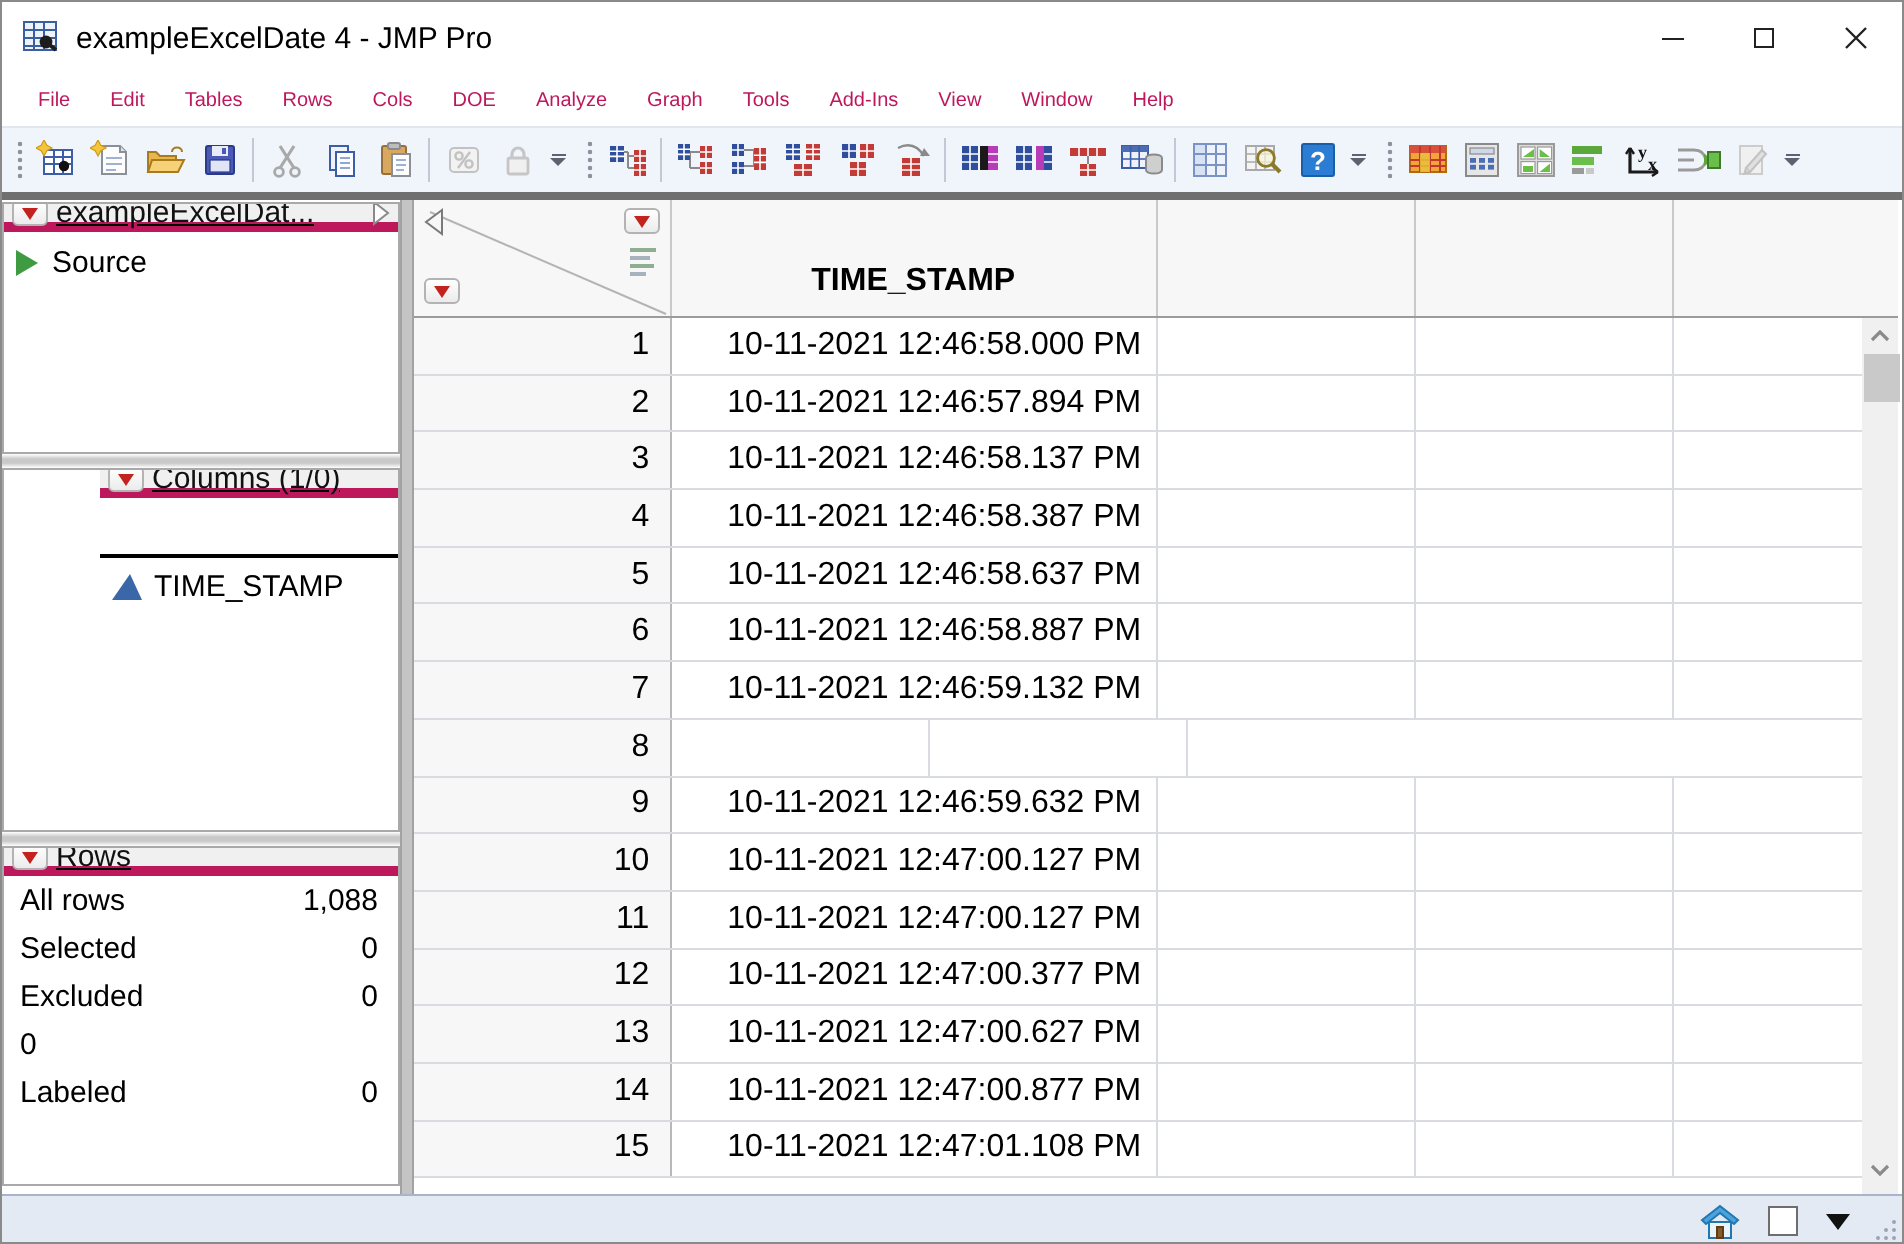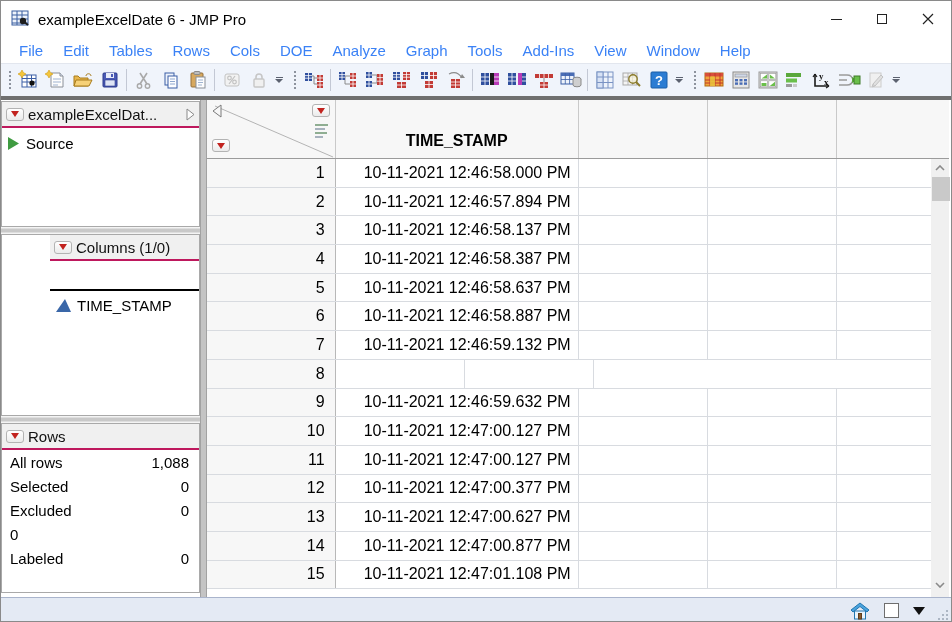--- a/index.html
+++ b/index.html
@@ -10,21 +10,21 @@
   
   .titlebar { height: 36px; display: flex; align-items: center; background: #fff; }
   .appicon { margin: 0 8px 0 10px; }
   .title { font-size: 15px; color: #000; flex: 1; }
   .wctrl { width: 46px; height: 36px; display: flex; align-items: center; justify-content: center; }
   .minline { width: 11px; height: 1px; background: #222; }
   .maxbox { width: 10px; height: 10px; border: 1px solid #222; }
 
   
   .menubar { height: 26px; display: flex; align-items: center; background: #fff; padding-left: 8px; }
-  .menu-item { font-size: 15px; color: #3b82f6; padding: 0 10px; cursor: default; }
+  .menu-item { font-size: 10px; color: #be185d; padding: 0 10px; cursor: default; }
 
   
   .toolbar { height: 33px; background: #f0f4fb; display: flex; align-items: center; padding-left: 2px; border-top: 1px solid #e2e6ee; }
   .tgroup { display: flex; align-items: center; height: 100%; padding: 0 2px; }
   .grip { width: 4px; height: 20px; margin: 0 3px;
           background-image: radial-gradient(circle, #8d939e 1px, transparent 1.3px);
           background-size: 4px 4px; }
   .tbtn { width: 27px; height: 26px; display: flex; align-items: center; justify-content: center; border-radius: 2px; }
   .tsep { width: 1px; height: 22px; background: #c3c8d4; margin: 0 3px; }
   .toverflow { width: 14px; height: 26px; display: flex; flex-direction: column; align-items: center; justify-content: center; gap: 1px; }
@@ -32,22 +32,22 @@
   .toverflow .tri { width: 0; height: 0; border-left: 4px solid transparent; border-right: 4px solid transparent; border-top: 4px solid #5c6270; }
 
   .darksep { height: 4px; background: #6f6f6f; }
 
   
   .main { height: 497px; display: flex; background: #fff; }
 
   
   .sidebar { width: 199px; background: #fff; display: flex; flex-direction: column; }
   .panel { border: 1px solid #a9a9a9; background: #fff; overflow: hidden; }
-  .panel-header { height: 26px; background: #f0f0f0; border-bottom: 2px solid #be185d;
-                  display: flex; align-items: center; padding: 0 4px; gap: 4px; }
+  .panel-header { height: 14px; background: #f0f0f0; border-bottom: 5px solid #be185d;
+                  display: flex; align-items: center; padding: 0 4px; gap: 4px; text-decoration: underline; }
   .panel-title { font-size: 15px; color: #111; white-space: nowrap; overflow: hidden; }
   .rtri { width: 18px; height: 13px; min-width: 18px; border: 1px solid #b3b3b3; border-radius: 3px;
           background: linear-gradient(#ffffff, #ebebeb); display: flex; align-items: center; justify-content: center; }
   .rtri i { display:block; width: 0; height: 0; border-left: 4px solid transparent; border-right: 4px solid transparent; border-top: 6px solid #c2231f; }
   .splitter { height: 7px; background: linear-gradient(#fff, #c9c9c9 35%, #c9c9c9 65%, #fff); }
   .src-item { display: flex; align-items: center; gap: 7px; padding: 7px 6px; font-size: 15px; }
   .search-row { height: 30px; display: flex; align-items: center; padding: 0 5px; border-bottom: 2px solid #000; }
   .search-input { border: none; outline: none; flex: 1; font-size: 13px; font-family: "Liberation Sans", sans-serif; background: transparent; }
   .col-item { display: flex; align-items: center; gap: 6px; padding: 6px 6px; font-size: 15px; }
   .stat-row { display: flex; font-size: 15px; height: 24px; align-items: center; padding: 0 10px 0 8px; }
@@ -106,21 +106,21 @@
 
   <div class="titlebar">
     <span class="appicon">
       <svg width="19" height="18" viewBox="0 0 19 18">
         <rect x="1" y="1" width="16" height="14" fill="#eef3fb" stroke="#3a5fa0"></rect>
         <path d="M1 5h16 M1 9h16 M1 13h16 M6 1v14 M11 1v14" stroke="#3a5fa0" stroke-width="1" fill="none"></path>
         <circle cx="12" cy="11" r="3.2" fill="#1d1d1d"></circle>
         <path d="M12 11 l5 4" stroke="#1d1d1d" stroke-width="2"></path>
       </svg>
     </span>
-    <span class="title">exampleExcelDate 6 - JMP Pro</span>
+    <span class="title">exampleExcelDate 4 - JMP Pro</span>
     <div class="wctrl">
         <div class="minline"></div>
       </div>
     <div class="wctrl">
         <div class="maxbox"></div>
       </div>
     <div class="wctrl">
       <svg width="12" height="12" viewBox="0 0 12 12">
           <path d="M1 1 L11 11 M11 1 L1 11" stroke="#222" stroke-width="1.2"></path>
         </svg>

